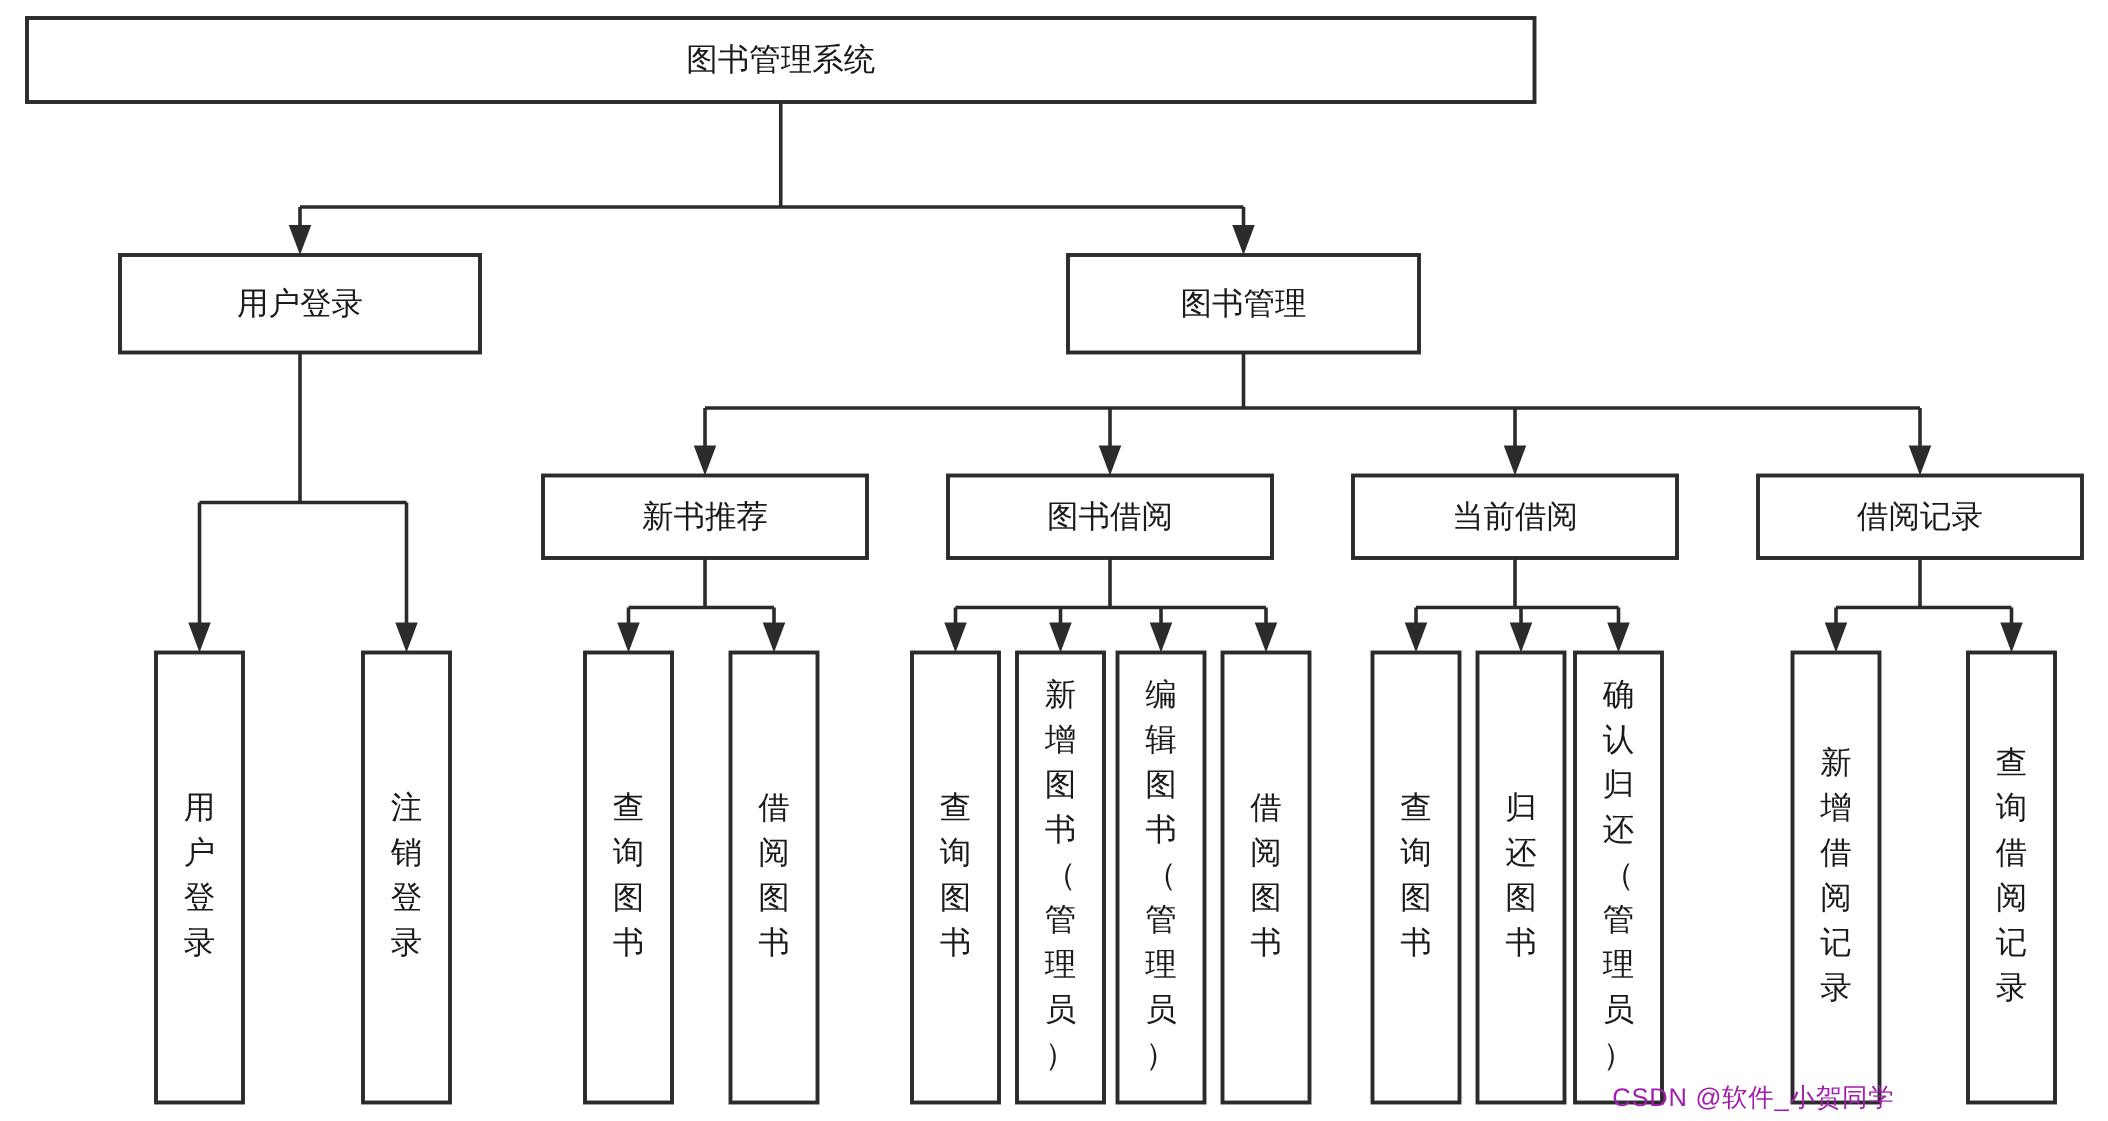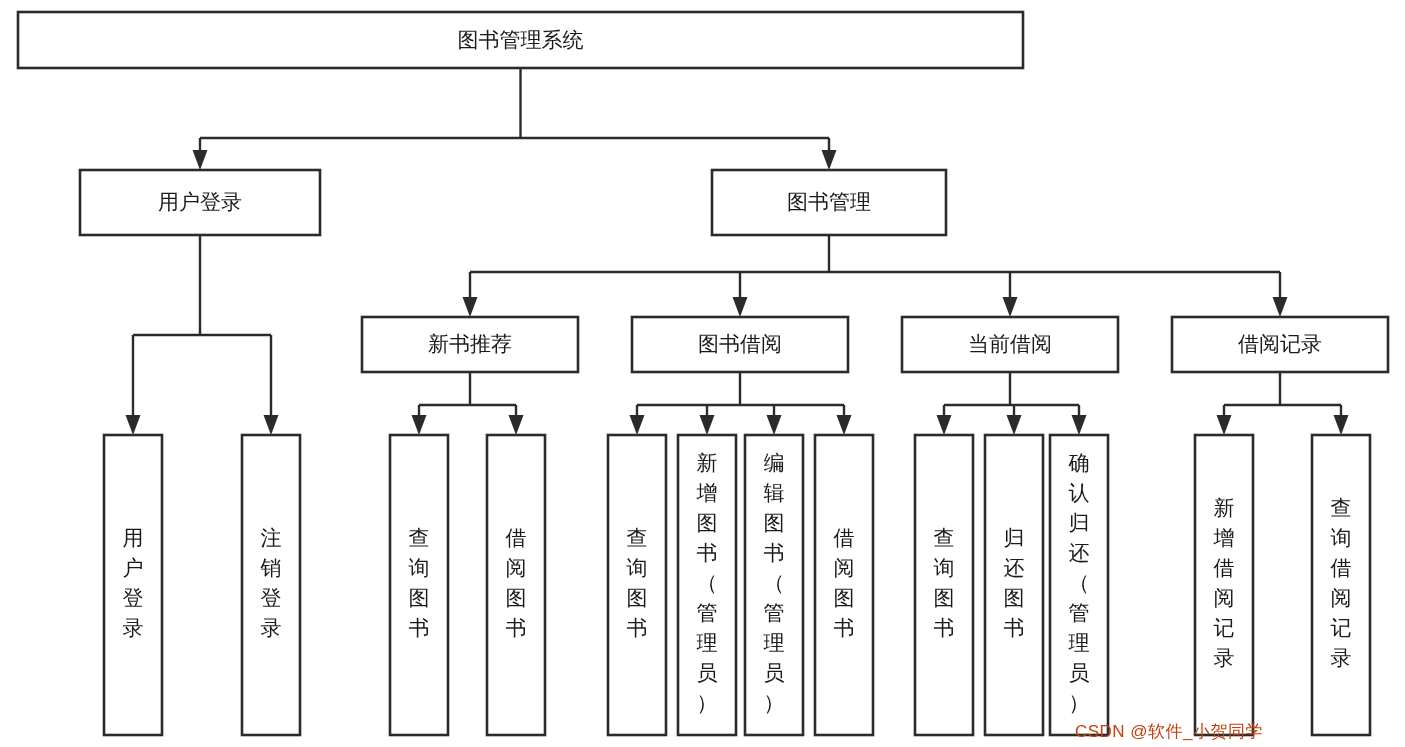--- a/index.html
+++ b/index.html
@@ -53,21 +53,21 @@
   .node-label-vertical {
     fill: #1a1a1a;
     font-family: "Liberation Sans", "DejaVu Sans", sans-serif;
     font-size: 21px;
     text-anchor: middle;
   }
   .watermark {
     position: absolute;
     right: 8px;
     bottom: 4px;
-    color: #c2410c;
+    color: #a21caf;
     font-size: 17px;
     font-family: "Liberation Sans", "DejaVu Sans", sans-serif;
     letter-spacing: 0.5px;
     white-space: nowrap;
     user-select: none;
   }
 </style>
 </head>
 <body>
 

